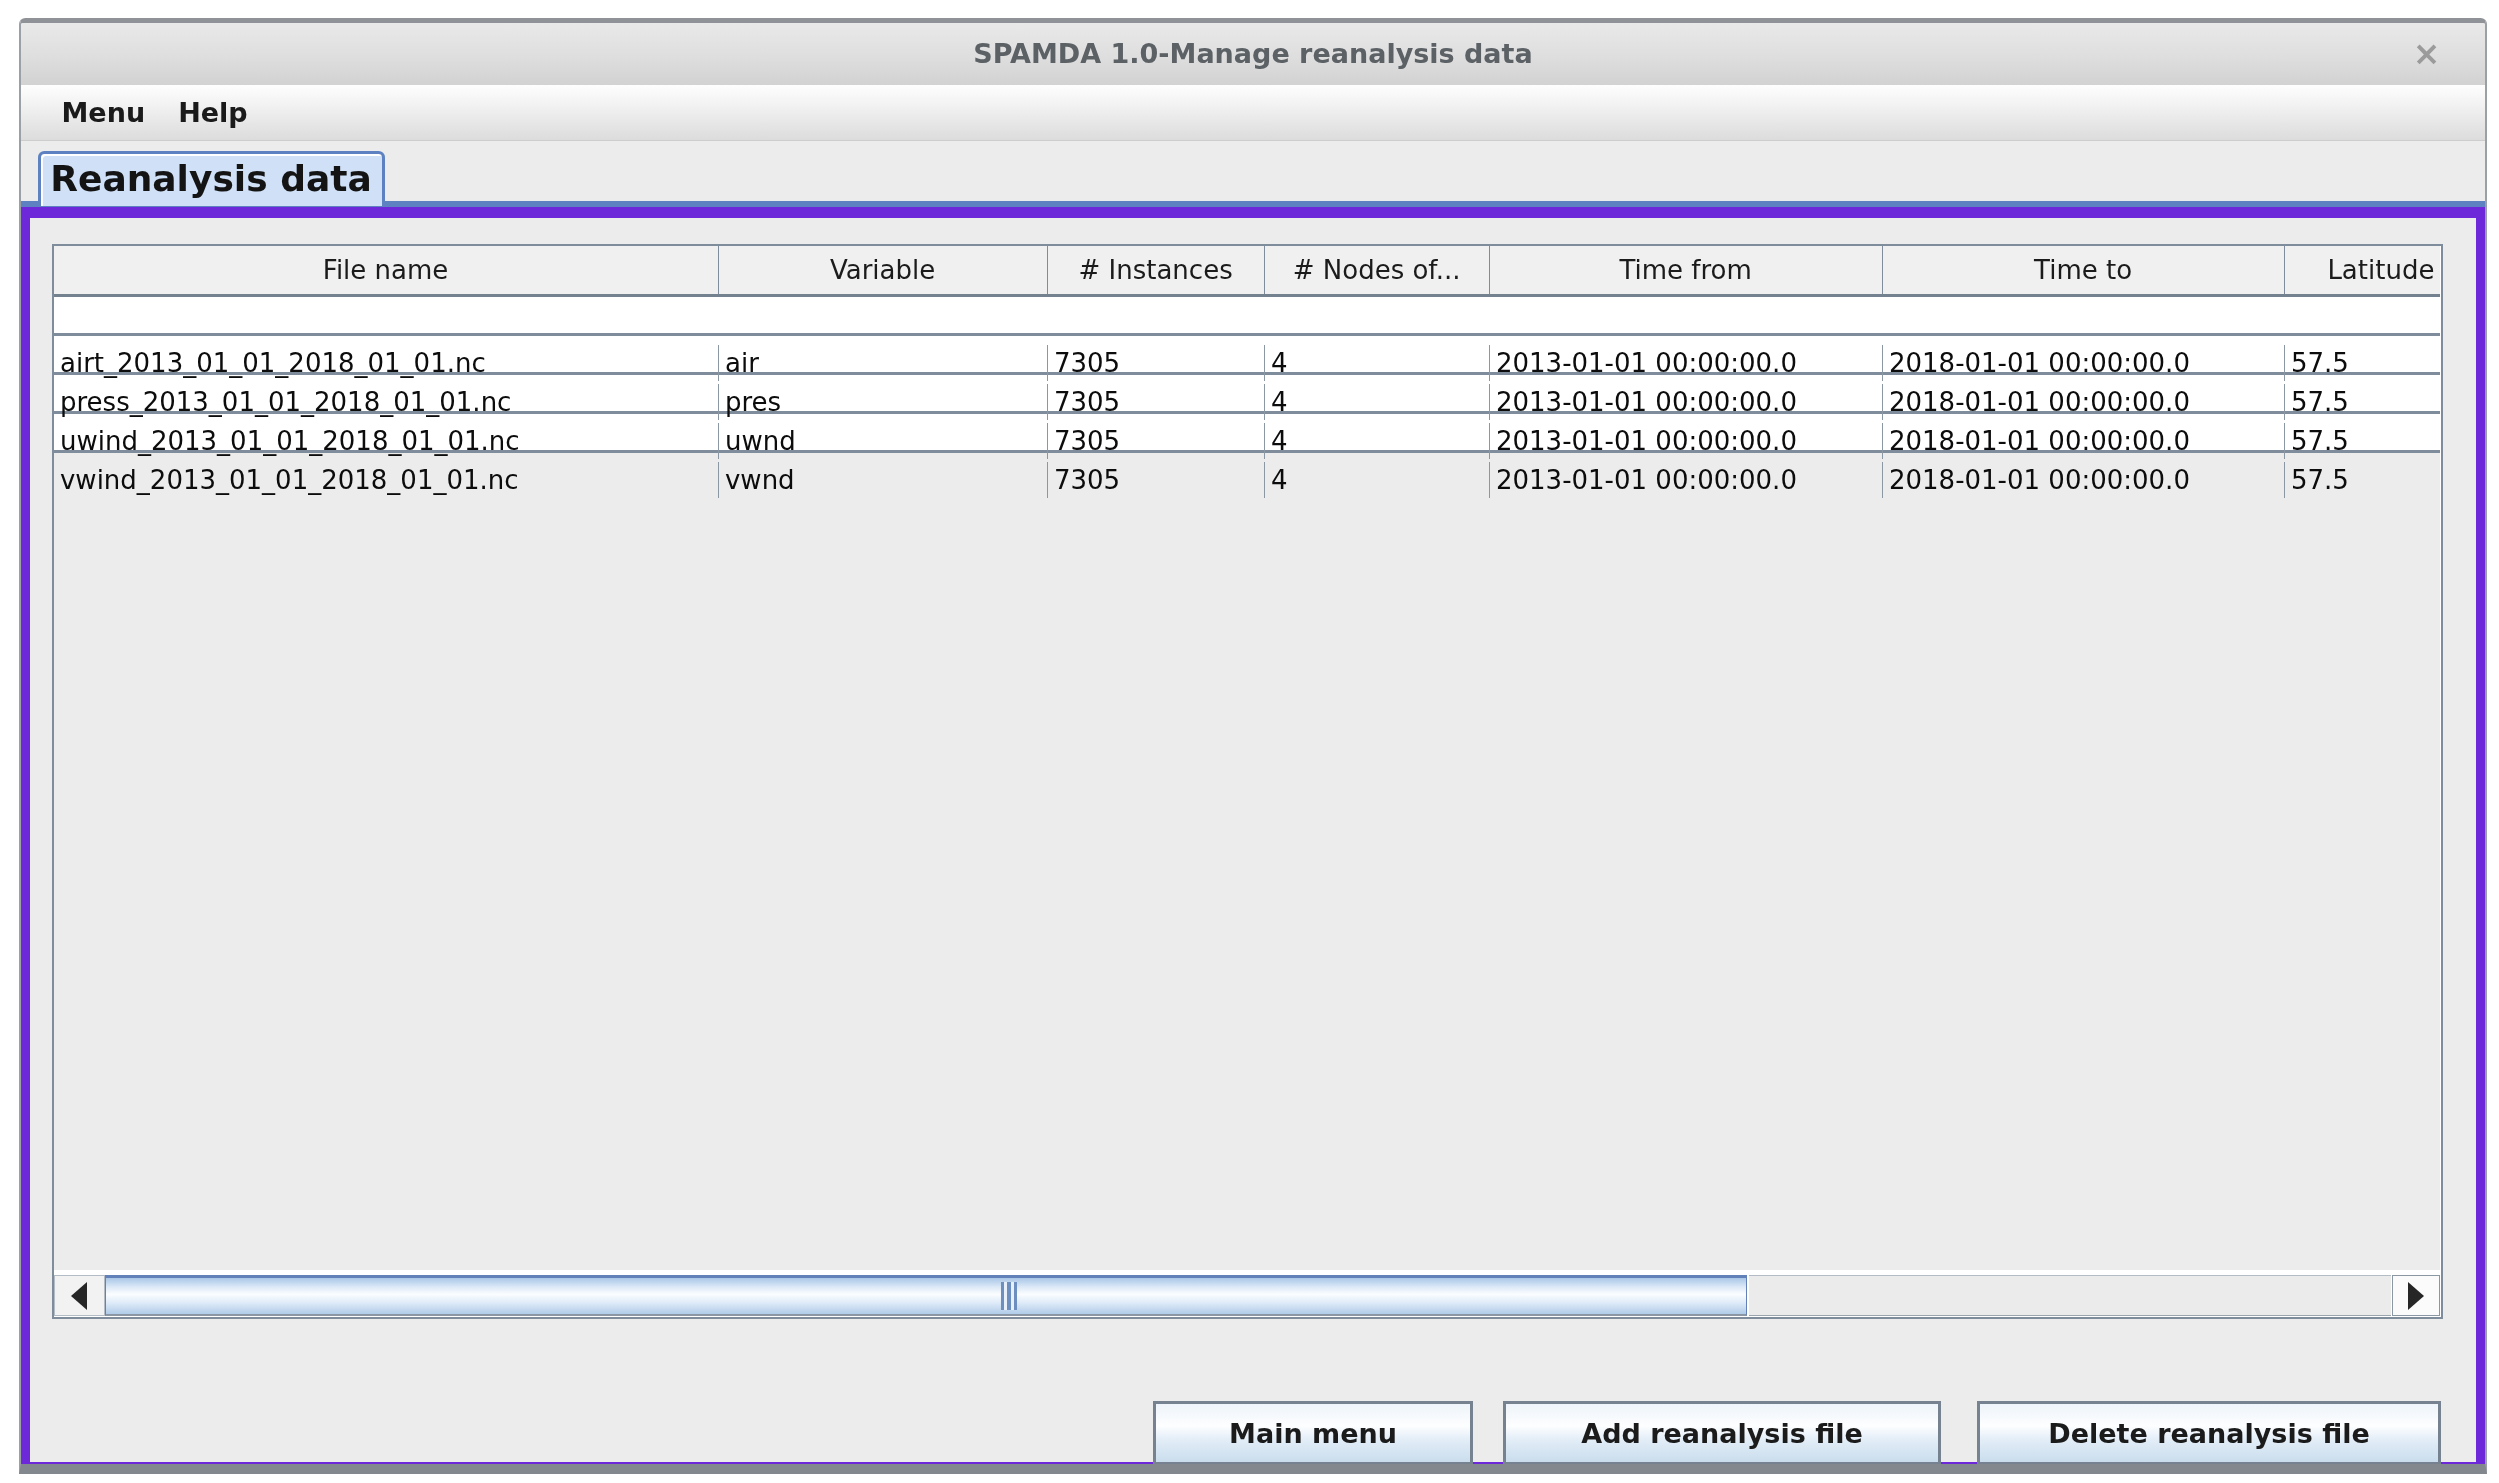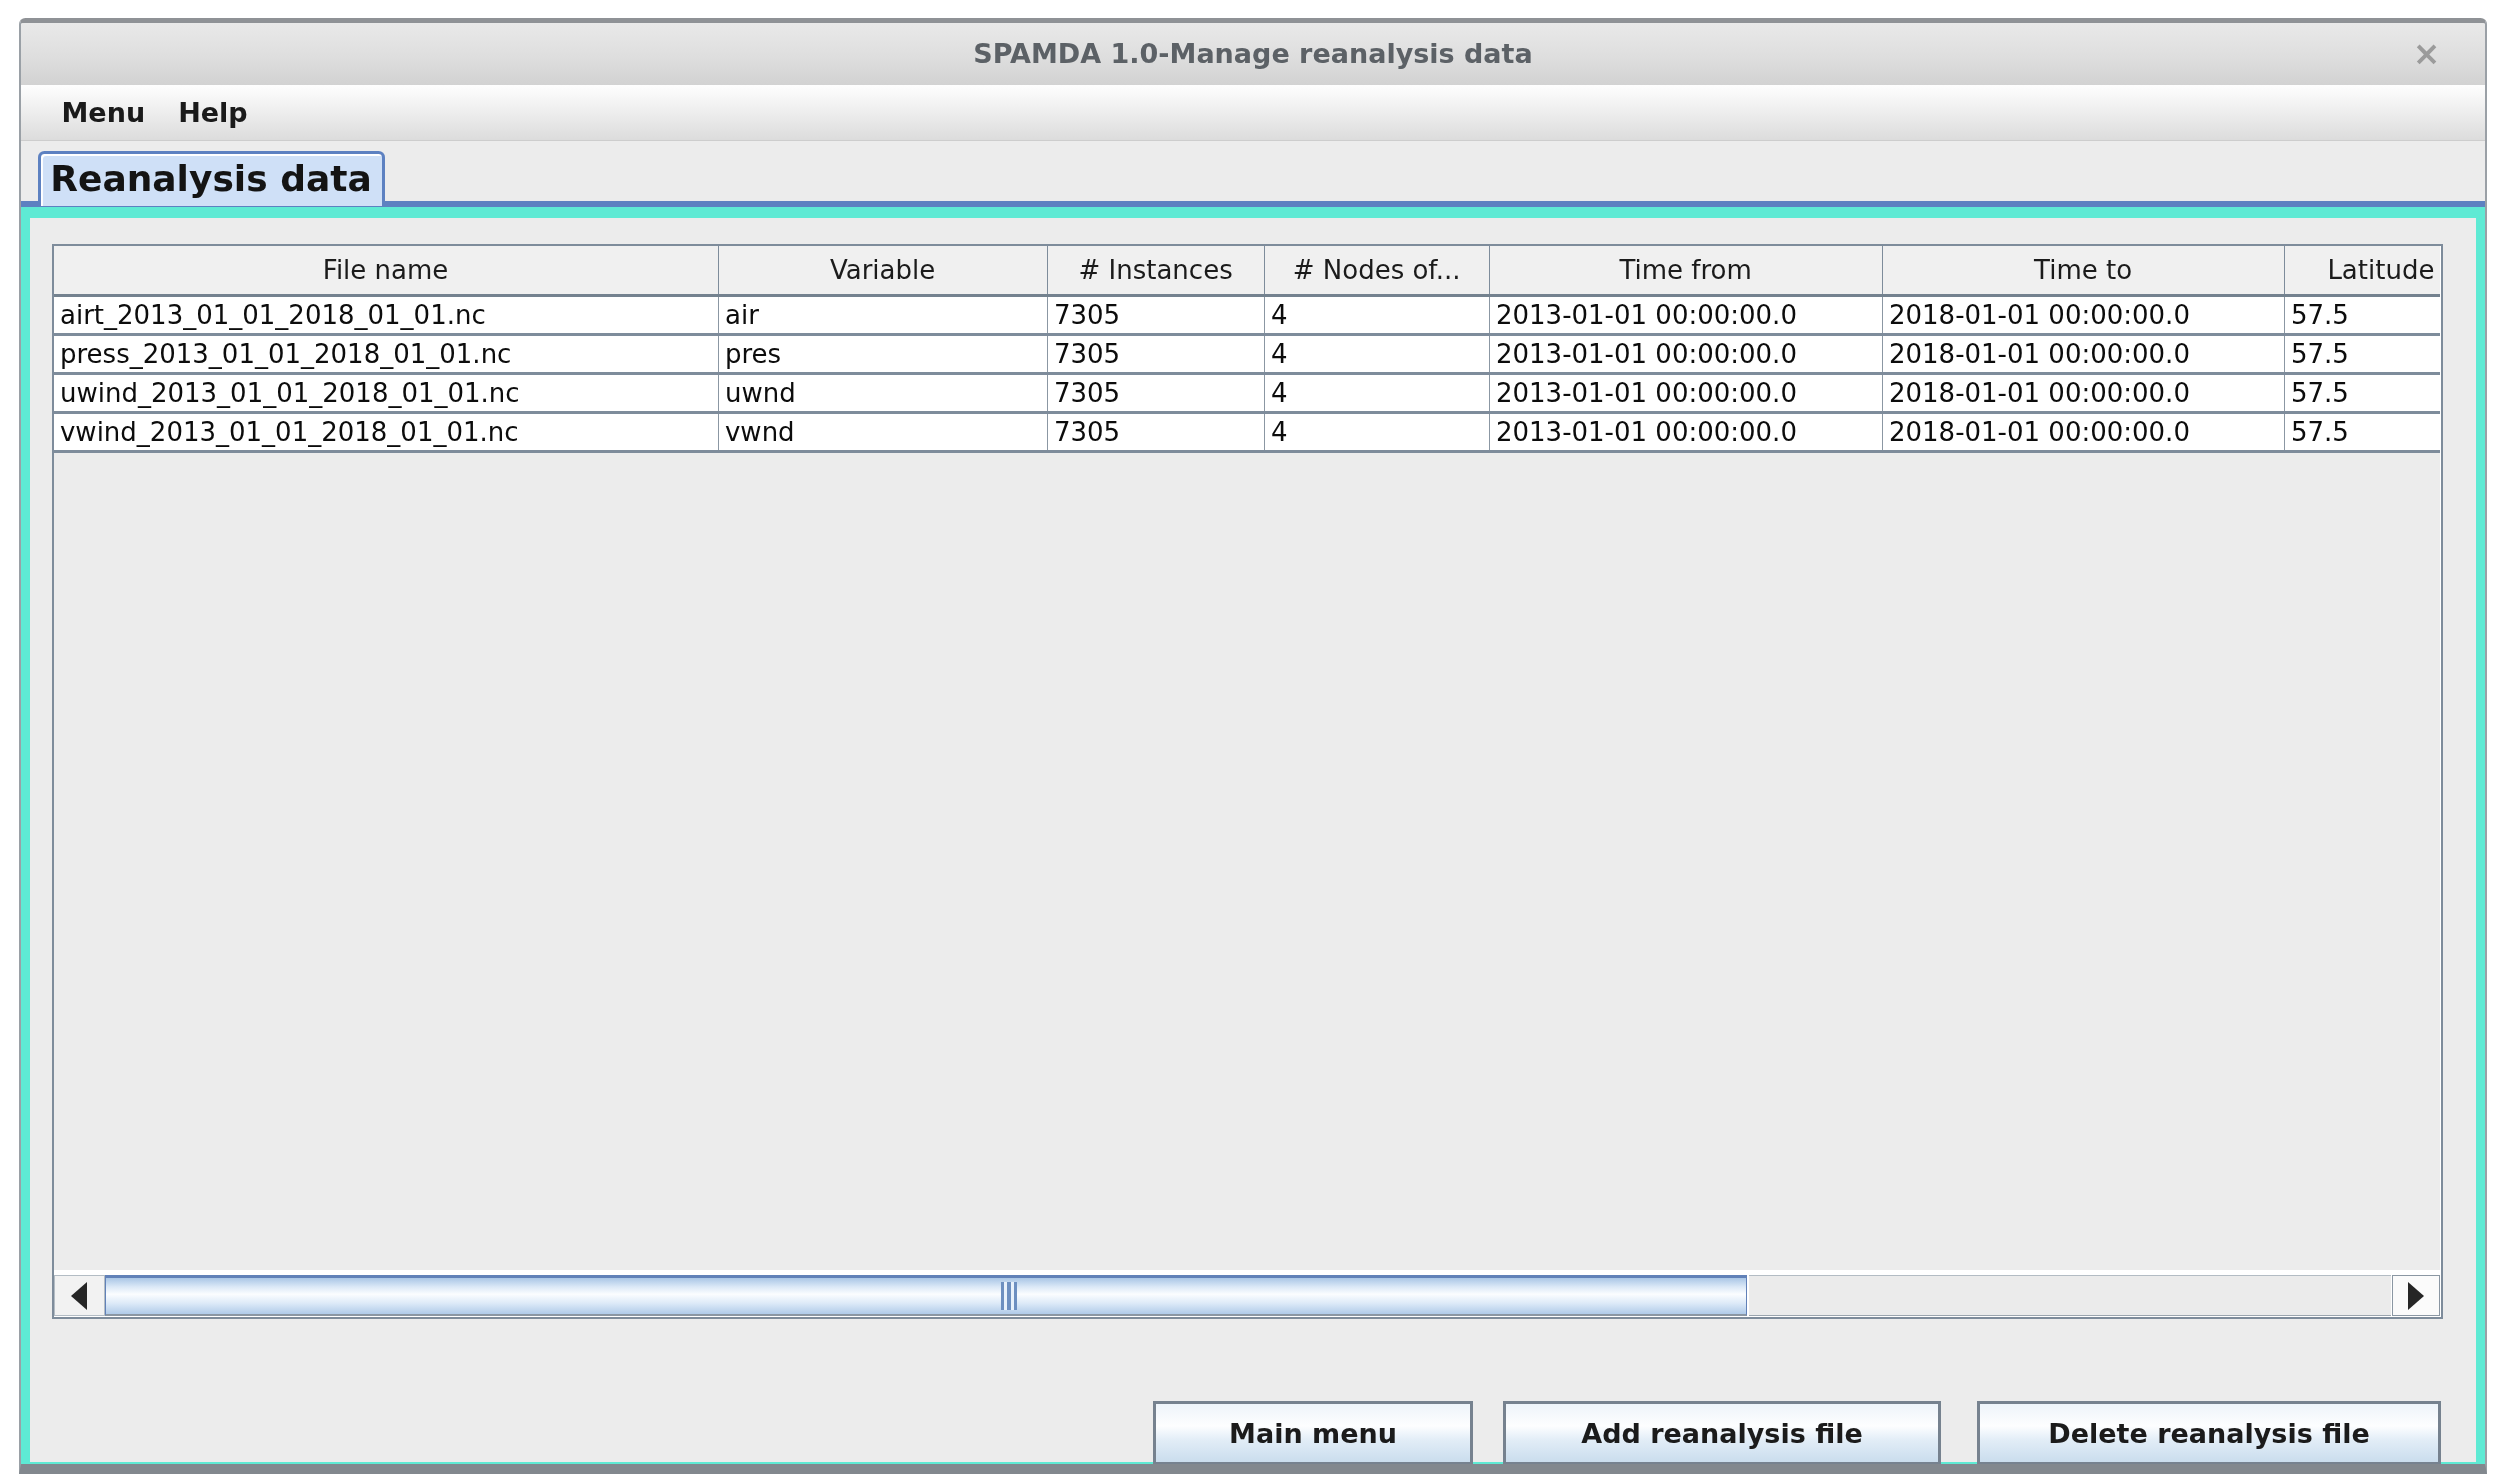--- a/index.html
+++ b/index.html
@@ -28,34 +28,34 @@
   
   #tabstrip{position:absolute;left:0;top:120px;width:100%;height:58px;background:#ececec;}
   #tab-selected{position:absolute;left:16.5px;top:7.6px;width:347px;height:55px;
         background:#cfe0f7;border:3.2px solid #5d81c1;border-bottom:none;border-radius:6.4px 6.4px 0 0;
         box-shadow:inset 1.9px 1.9px 0 #ffffff;
         text-align:center;line-height:50px;font-size:36px;font-weight:bold;color:#141414;z-index:3;}
 
   
   #content-rule{position:absolute;left:0;top:178px;width:100%;height:5.7px;background:#5d81c1;z-index:2;}
   #content{position:absolute;left:0;top:184px;width:100%;height:1264px;
-           background:#5eead4;padding:11.4px 9px 9px 9px;z-index:1;}
+           background:#6d28d9;padding:11.4px 9px 9px 9px;z-index:1;}
   #panel{position:relative;width:100%;height:100%;background:#ececec;}
 
   
   #scrollpane{position:absolute;left:21.6px;top:25.4px;width:2391px;height:1075px;
               background:#ffffff;border:2.5px solid #7e8c9b;}
   #tableclip{position:absolute;left:0;top:0;width:2386px;height:1024px;overflow:hidden;background:#ececec;}
   #tablegrid{position:absolute;left:0;top:0;width:2444px;}
   .hdr-row{display:flex;height:51px;border-bottom:3.8px solid #74828f;background:#f0f0f0;}
   .hdr-cell{flex:none;height:100%;border-right:1.9px solid #7e8c9b;display:flex;align-items:center;
             justify-content:center;font-size:26px;color:#1b1b1b;white-space:nowrap;overflow:hidden;}
   .data-row{display:flex;height:39px;border-bottom:3.2px solid #7e8c9b;background:#ffffff;}
   .data-cell{flex:none;height:100%;border-right:1.3px solid #8b97a3;display:flex;align-items:center;
-             padding-left:6.4px;font-size:26px;color:#0c0c0c;white-space:nowrap;overflow:hidden;}
+             padding-left:6.4px;font-size:26px;color:#0c0c0c;white-space:nowrap;overflow:hidden;margin-top:48px;}
 
   
   #hscroll{position:absolute;left:0;bottom:0;width:2386px;height:46px;background:#ffffff;padding-top:4.4px;}
   #hscroll-inner{position:relative;width:100%;height:41px;}
   #sb-left{position:absolute;left:0;top:0;width:51px;height:41px;background:#f2f2f2;
            border:1.3px solid #b3bcc4;display:flex;align-items:center;justify-content:center;}
   #sb-thumb{position:absolute;left:51px;top:0;width:1642px;height:41px;
             border-top:3.2px solid #6181b8;border-bottom:2.5px solid #8b97a3;
             border-left:1.3px solid #6181b8;border-right:1.3px solid #6181b8;
             background:linear-gradient(180deg,#a9c6e6 0%,#dce9f7 25%,#fbfdff 45%,#ddeaf8 70%,#b0cbe9 100%);}

